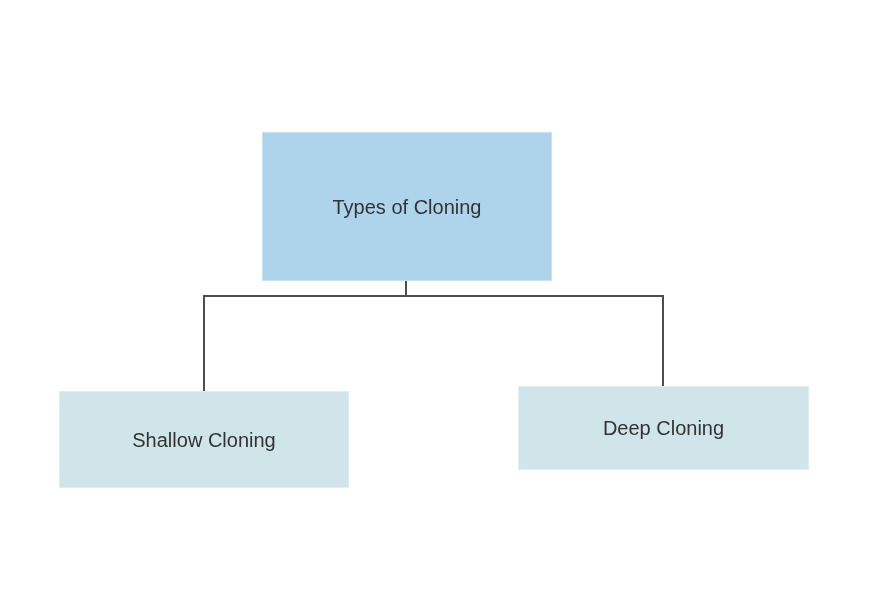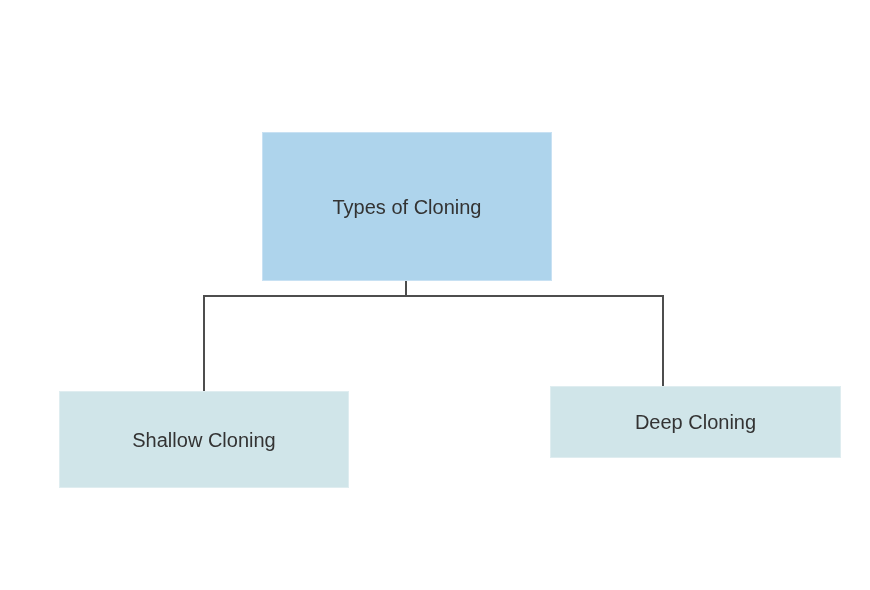--- a/index.html
+++ b/index.html
@@ -40,24 +40,23 @@
     top: 391px;
     width: 290px;
     height: 97px;
     background: var(--child_fill, #d0e5e9);
     border: 1px solid var(--child_border, #dfedf0);
   }
   .node.child-right {
     left: 518px;
     top: 386px;
     width: 291px;
-    height: 72px;
+    height: 84px;
     background: var(--child_fill, #d0e5e9);
     border: 1px solid var(--child_border, #dfedf0);
-    margin-left: 32px;
   }
   .connector {
     position: absolute;
     background: var(--connector, #4d4d4d);
   }
   .conn-stub-vertical {
     left: 405px;
     top: 249px;
     width: 2px;
     height: 47px;

